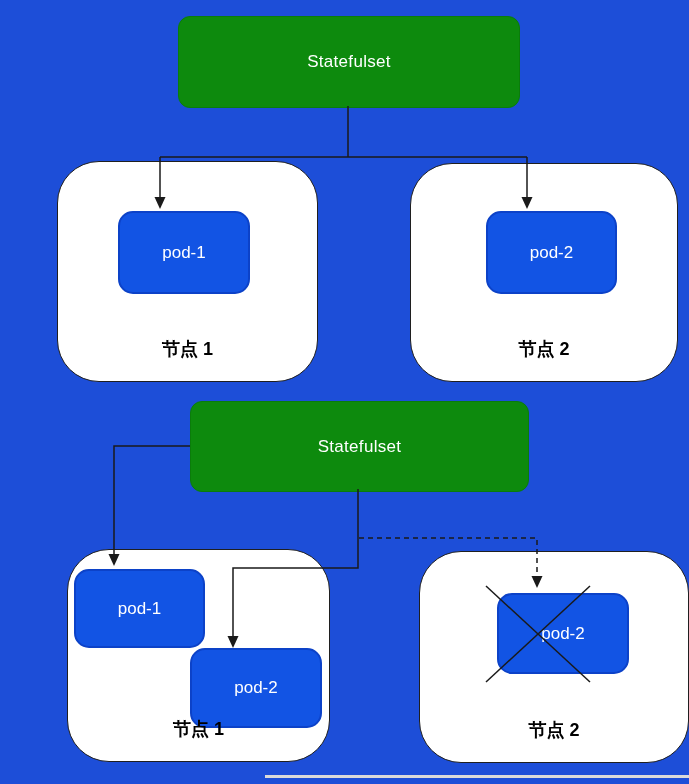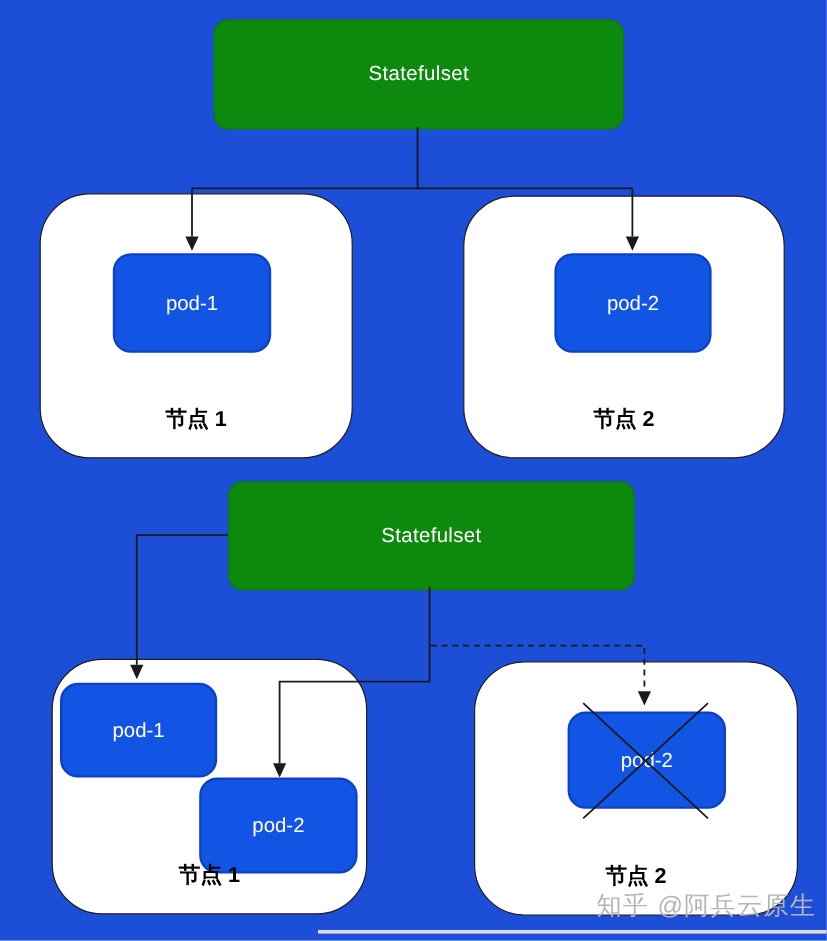--- a/index.html
+++ b/index.html
@@ -8,20 +8,21 @@
     font-family:"Liberation Sans", sans-serif;overflow:hidden;padding-left:11px;
   }
   .ss-box{
     position:absolute;background:#0d8a0d;border:1px solid #0a7c0a;border-radius:12px;
     color:#ffffff;display:flex;align-items:center;justify-content:center;
     font-size:17px;letter-spacing:.3px;
   }
   .knode{
     position:absolute;background:#ffffff;border:1.5px solid #1f1f1f;border-radius:42px;
     box-sizing:border-box;
+    margin-left:24px;
   }
   .pod{
     position:absolute;background:#1254e4;border:2px solid #0c42c8;border-radius:15px;
     color:#ffffff;display:flex;align-items:center;justify-content:center;
     font-size:17px;box-sizing:border-box;
   }
   .node-label{
     position:absolute;left:0;right:0;bottom:20px;text-align:center;
     font-weight:bold;font-size:18px;color:#000000;
   }
@@ -92,16 +93,15 @@
     <path class="head" d="M114 566 L108.5 554 L119.5 554 Z"></path>
     <path d="M358 489 V568 H233 V636"></path>
     <path class="head" d="M233 648 L227.5 636 L238.5 636 Z"></path>
     <path class="dashed" d="M359 538 H537 V576"></path>
     <path class="head" d="M537 588 L531.5 576 L542.5 576 Z"></path>
 
     <line class="xmark" x1="486" y1="586" x2="590" y2="682" stroke="#c40b1b"></line>
     <line class="xmark" x1="590" y1="586" x2="486" y2="682" stroke="#c40b1b"></line>
   </svg>
 
-  <div class="watermark">知乎 @阿兵云原生</div>
   <div class="divider"></div>
 
 </div>
 
 </body></html>

